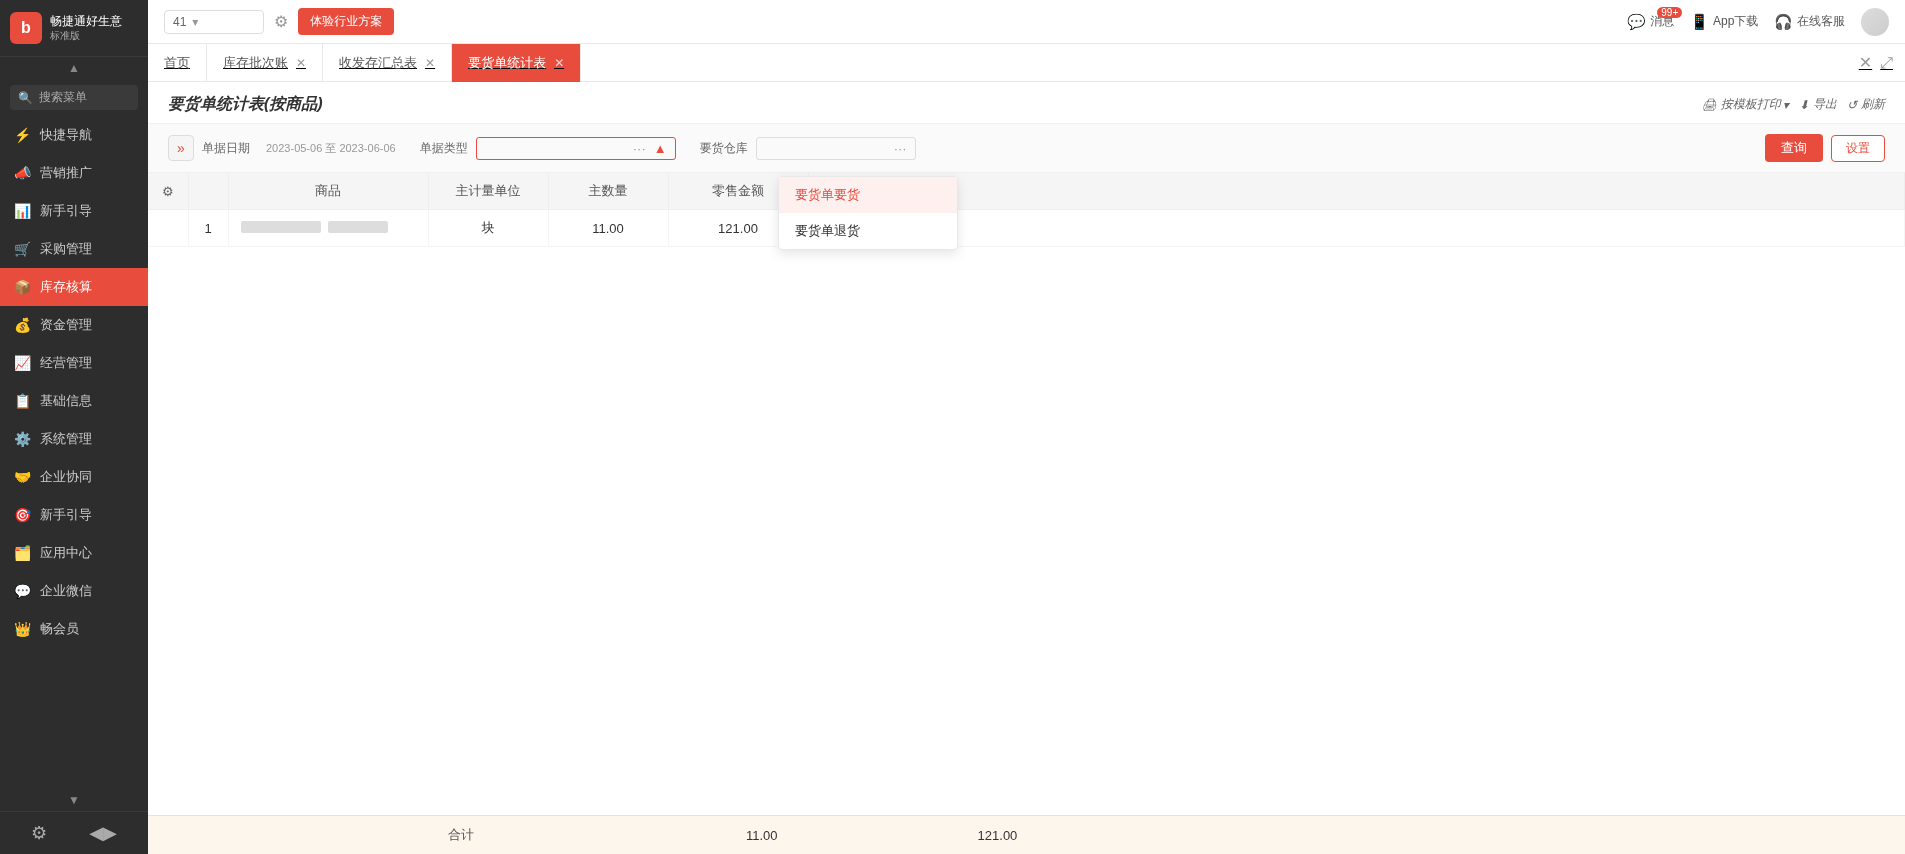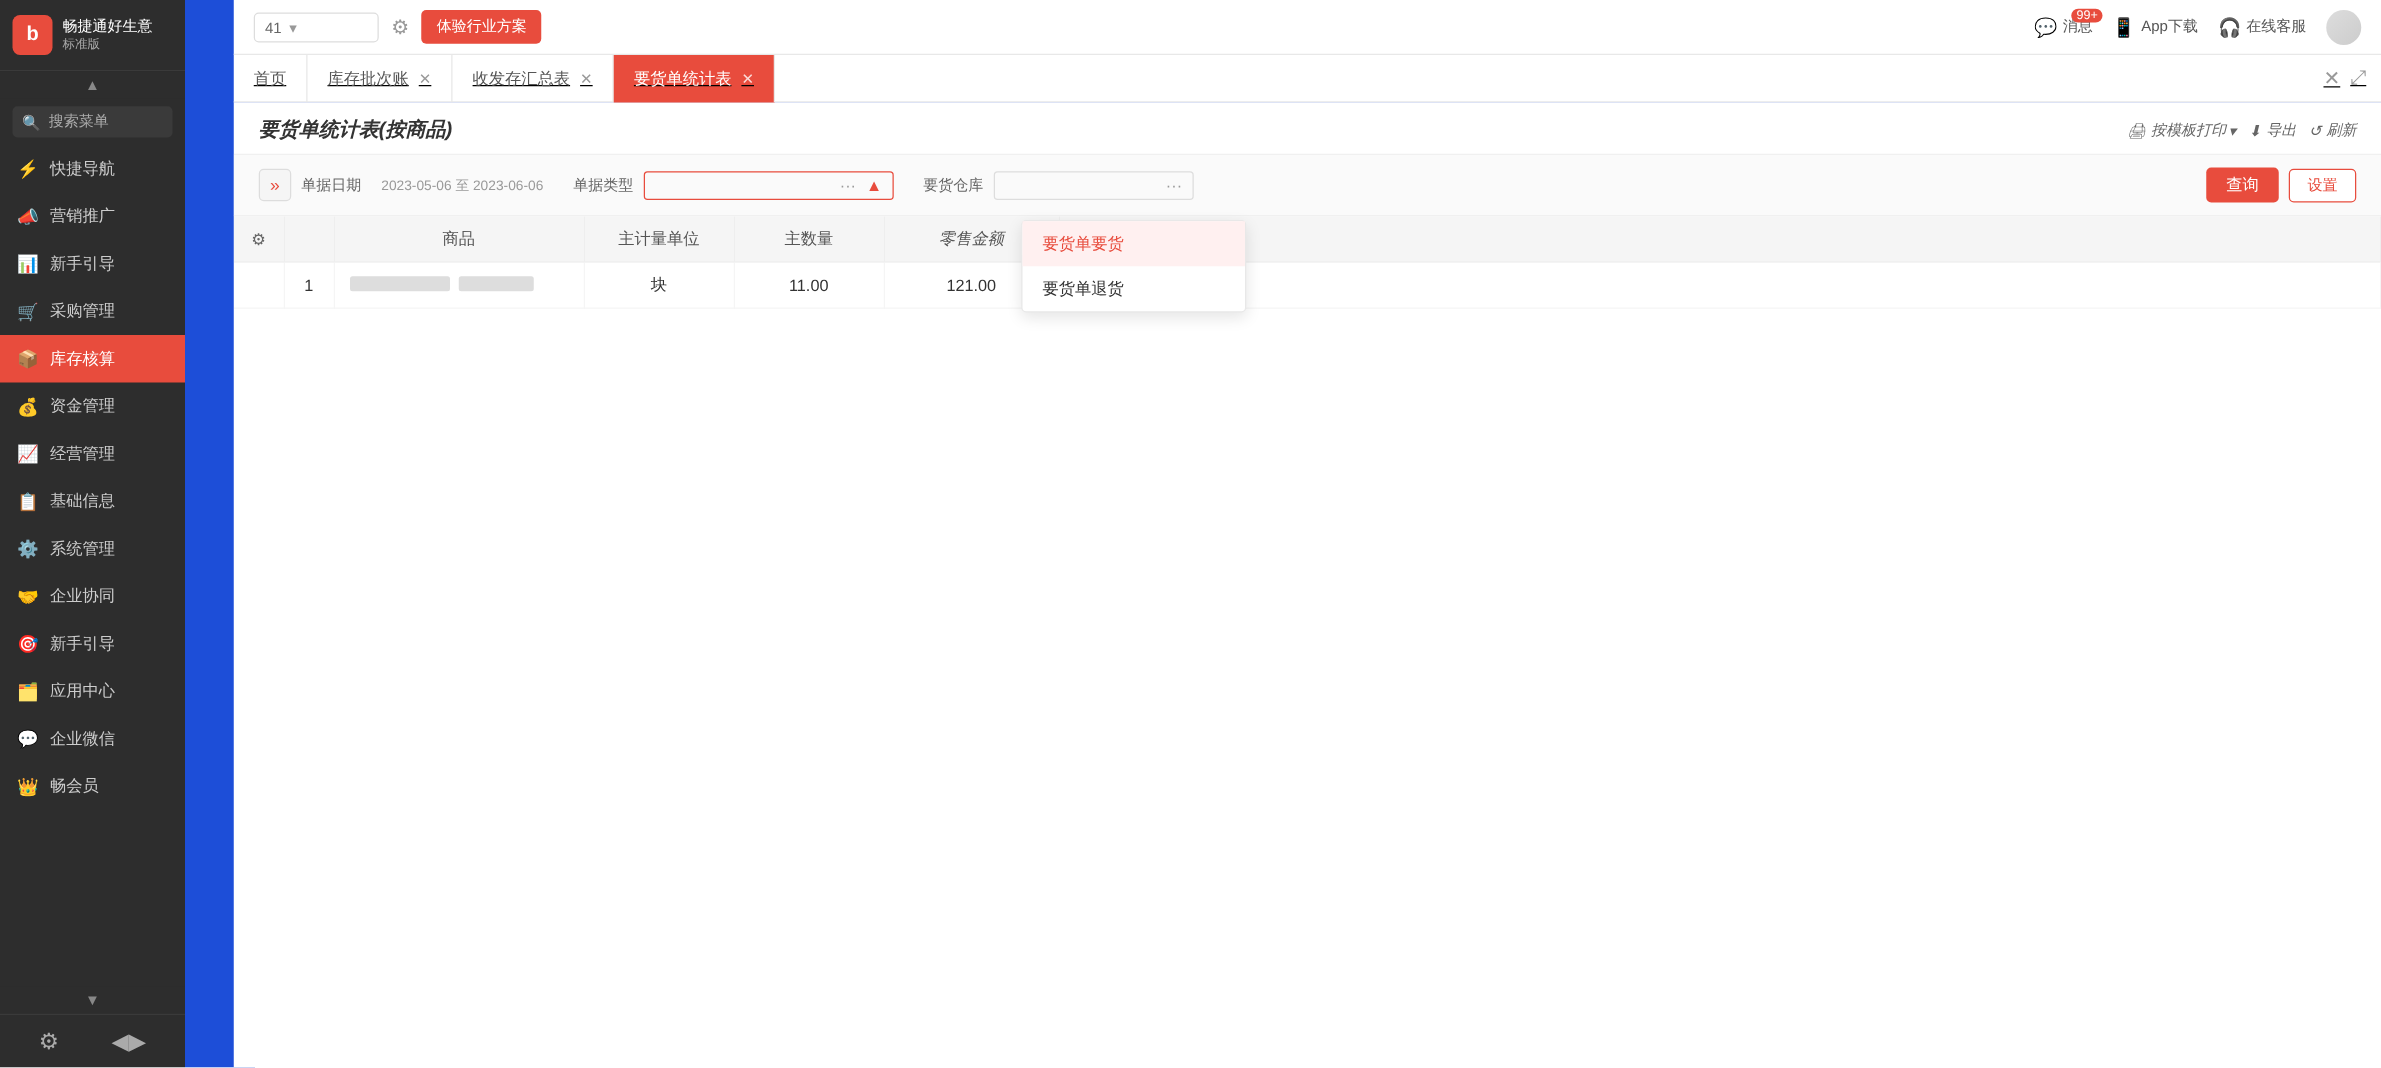--- a/index.html
+++ b/index.html
@@ -69,23 +69,22 @@
       border-top: 1px solid #3a3a3a;
     }
     .sidebar-bottom .btn { color: #aaa; cursor: pointer; font-size: 18px; }
     .scroll-btn { color: #888; cursor: pointer; font-size: 12px; padding: 2px; }
 
     
     .main {
       flex: 1;
       display: flex;
       flex-direction: column;
-      background: #1d4ed8;
+      background: #ef4444;
       overflow: hidden;
-      padding-left: 39px;
     }
 
     
     .topbar {
       background: white;
       display: flex;
       align-items: center;
       padding: 0 16px;
       height: 44px;
       border-bottom: 1px solid #e8e8e8;
@@ -579,21 +578,21 @@
             <th style="width:40px;"></th>
             <th style="width:200px;">
               <span>商品</span>
             </th>
             <th style="width:120px;">
               <span>主计量单位</span>
             </th>
             <th style="width:120px;">
               <span>主数量</span>
             </th>
-            <th style="width:140px;font-style:italic;">
+            <th style="width:140px;">
               <span>零售金额</span>
             </th>
             <th></th>
           </tr>
         </thead>
         <tbody>
           <tr>
             <td></td>
             <td>
               <span>1</span>
@@ -610,15 +609,23 @@
             </td>
             <td>
               <span class="link">121.00</span>
             </td>
             <td></td>
           </tr>
         </tbody>
       </table>
     </div>
 
+    <div class="table-footer">
+      <span class="total-label" style="margin-right:280px;"></span>
+      <span class="total-label">合计</span>
+      <div class="total-values">
+        <span style="margin-left:240px;">11.00</span>
+        <span style="margin-left:80px;">121.00</span>
+      </div>
+    </div>
 
   </div>
 </div>
 
 </body></html>

